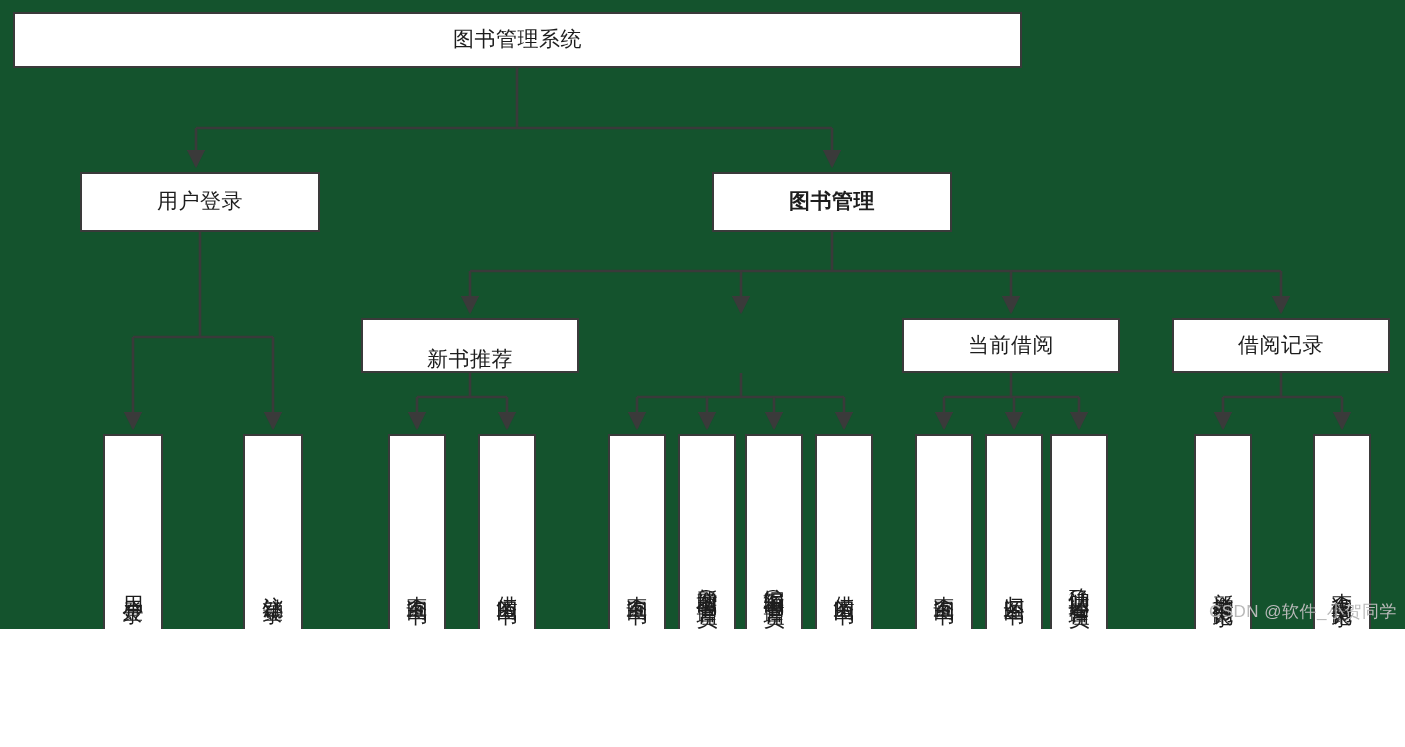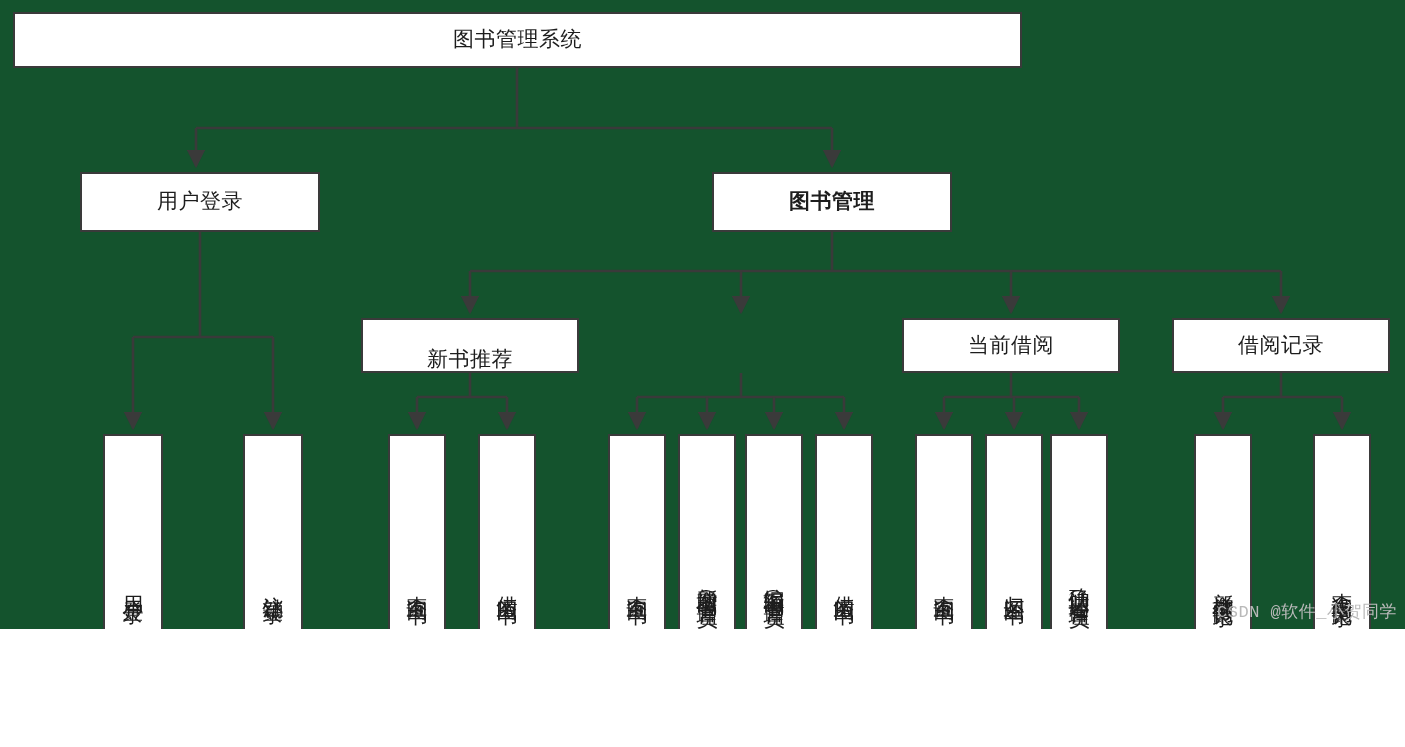--- a/index.html
+++ b/index.html
@@ -56,21 +56,21 @@
     display: block;
   }
   #watermark {
     position: absolute;
     right: 8px;
     bottom: 6px;
     font-size: 17px;
     color: #b9b9b9;
     letter-spacing: 0.5px;
     white-space: nowrap;
-    font-family: Liberation Mono, monospace;
+    font-family: Liberation Sans, sans-serif;
   }
 </style>
 </head>
 <body>
 
 <div id="canvas">
 
   <svg id="edges" viewBox="0 0 1405 747" width="1405" height="747" xmlns="http://www.w3.org/2000/svg">
     <defs>
       <marker id="arrow" viewBox="0 0 12 12" refX="10.5" refY="6" markerWidth="7" markerHeight="7" orient="auto-start-reverse">

